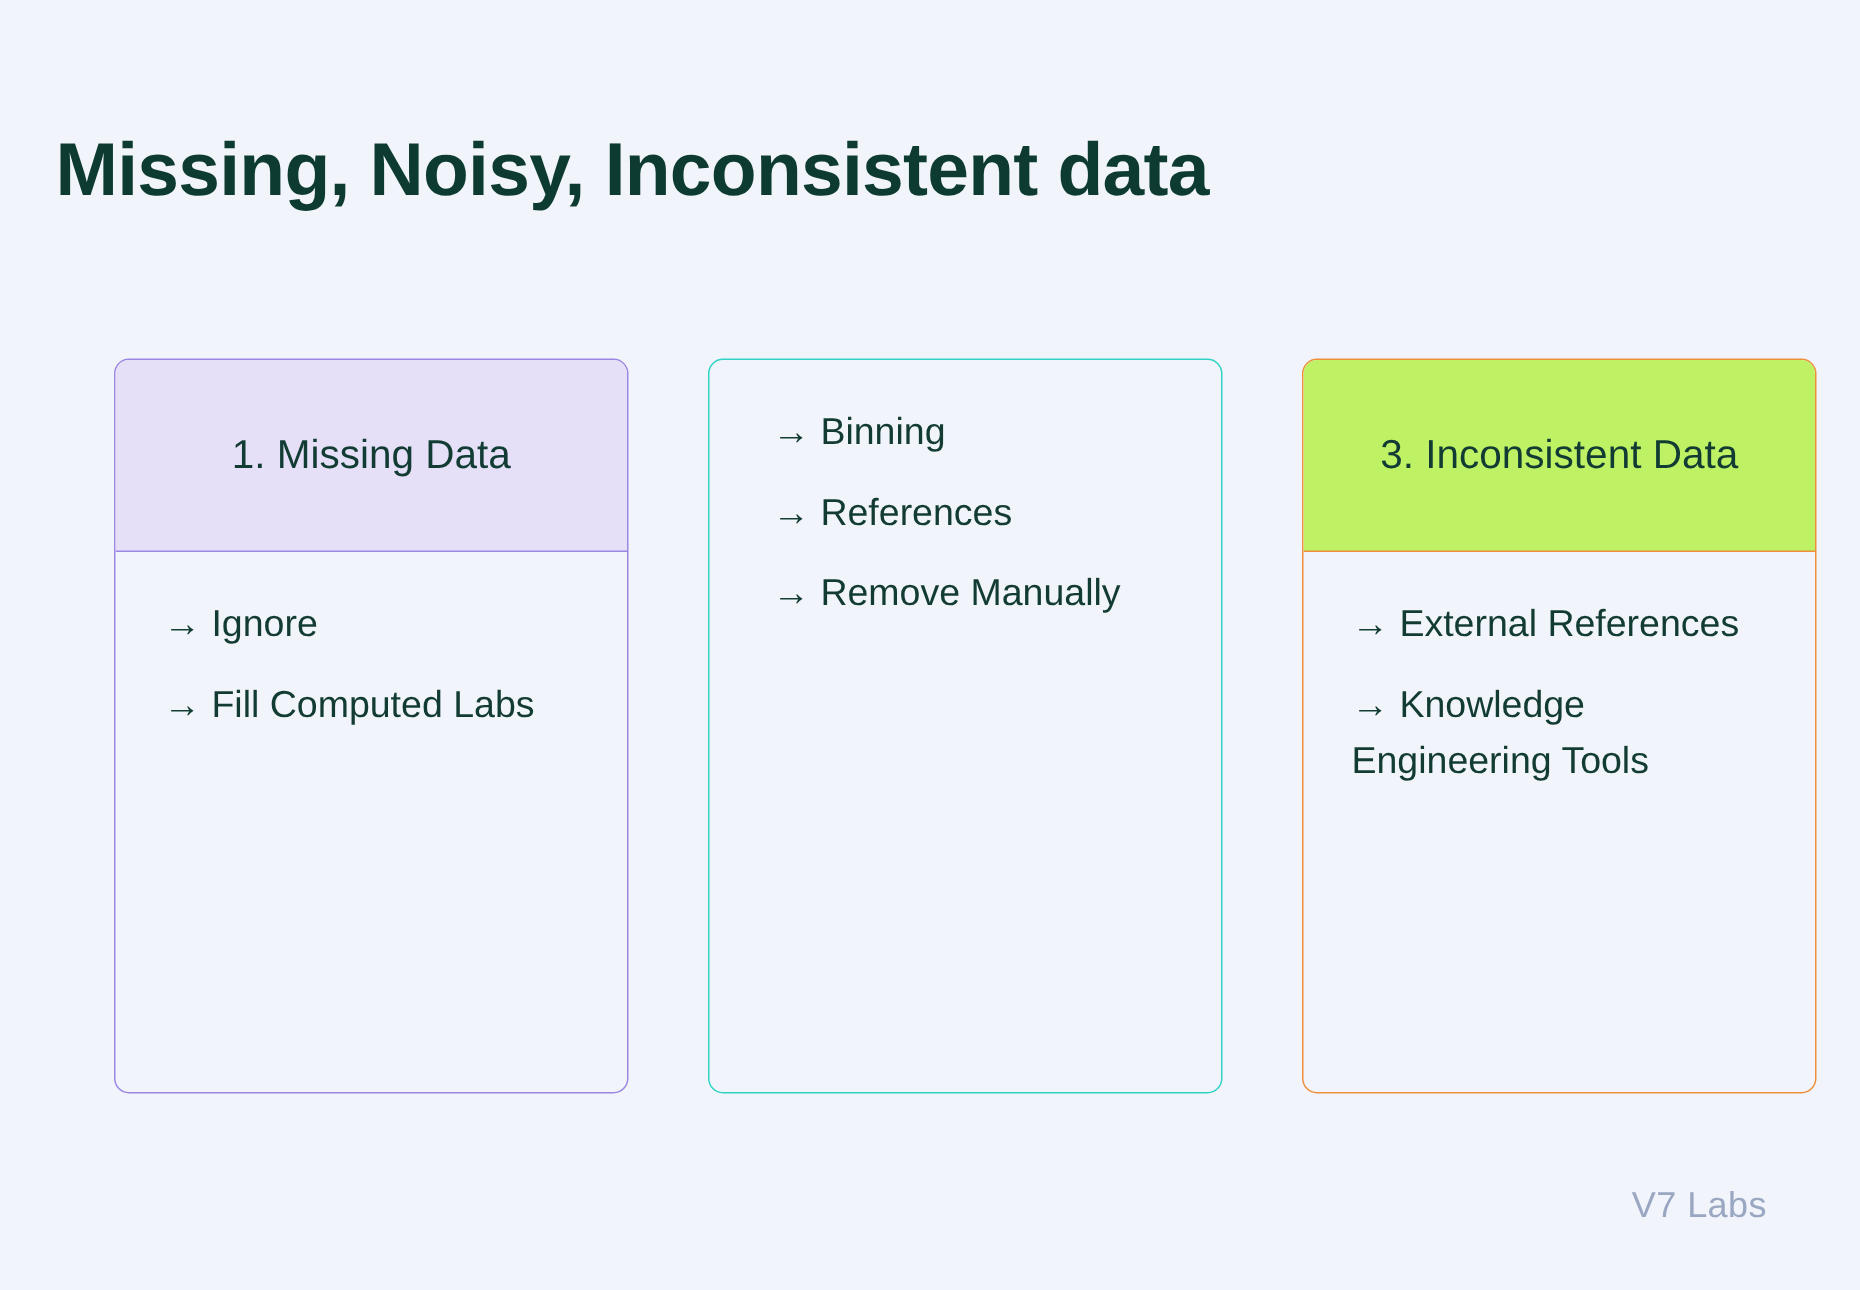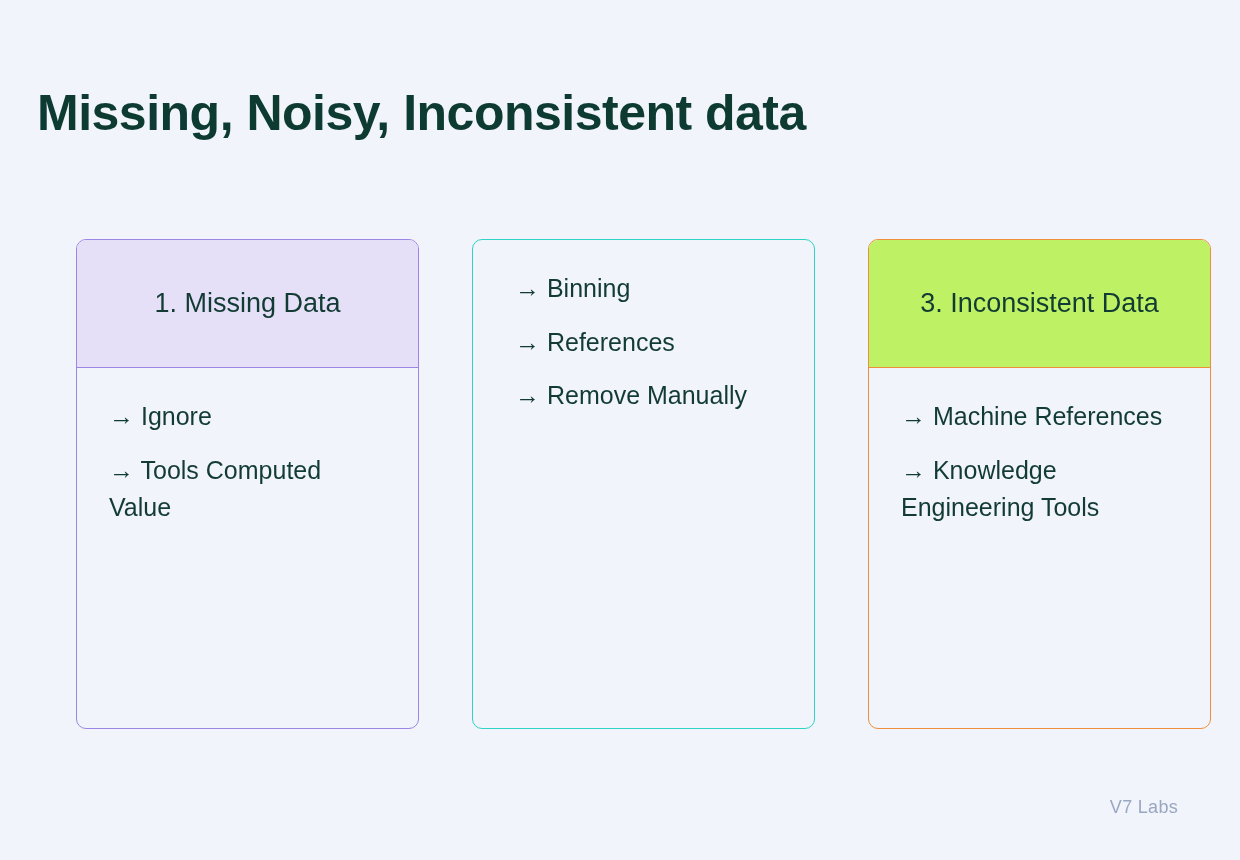--- a/index.html
+++ b/index.html
@@ -86,54 +86,54 @@
   .card-3 .card-header { background: #bef264; border-bottom-color: #ef8f3c; }
 
   .card-1 .card-body .item { text-align: left; padding-left: 0; }
   .card-2 .card-body { padding-left: 42px; }
   .card-3 .card-body { padding-left: 32px; }
 
   .footer-brand {
     position: absolute;
     right: 62px;
     bottom: 42px;
-    font-size: 18px;
+    font-size: 24px;
     color: #9aa7c2;
     letter-spacing: 0.3px;
   }
 </style>
 </head>
 <body>
 
 <div class="page">
 
   <div class="title">Missing, Noisy, Inconsistent data</div>
 
   <div class="columns">
 
     <div class="card card-1">
       <div class="card-header">1. Missing Data</div>
       <div class="card-body">
         <div class="item">→ Ignore</div>
-        <div class="item">→ Tools Computed Value</div>
+        <div class="item">→ Fill Computed Labs</div>
       </div>
     </div>
 
     <div class="card card-2">
       <div class="card-body">
         <div class="item">→ Binning</div>
         <div class="item">→ References</div>
         <div class="item">→ Remove Manually</div>
       </div>
     </div>
 
     <div class="card card-3">
       <div class="card-header">3. Inconsistent Data</div>
       <div class="card-body">
-        <div class="item">→ Machine References</div>
+        <div class="item">→ External References</div>
         <div class="item">→ Knowledge Engineering Tools</div>
       </div>
     </div>
 
   </div>
 
   <div class="footer-brand">V7 Labs</div>
 
 </div>
 

